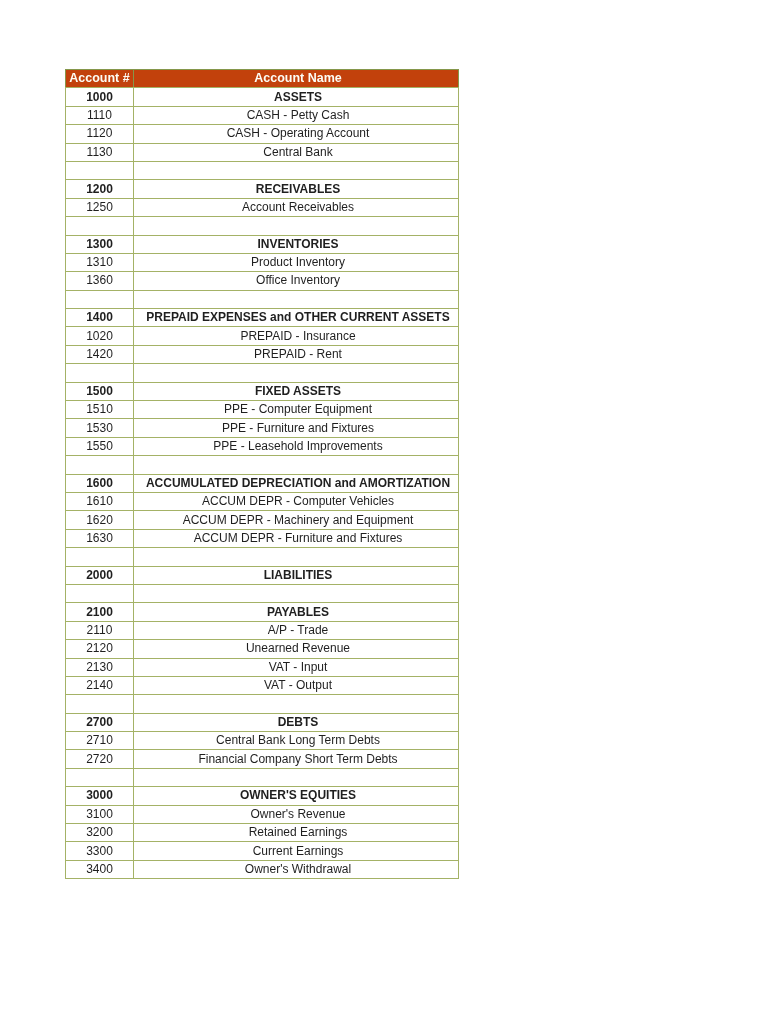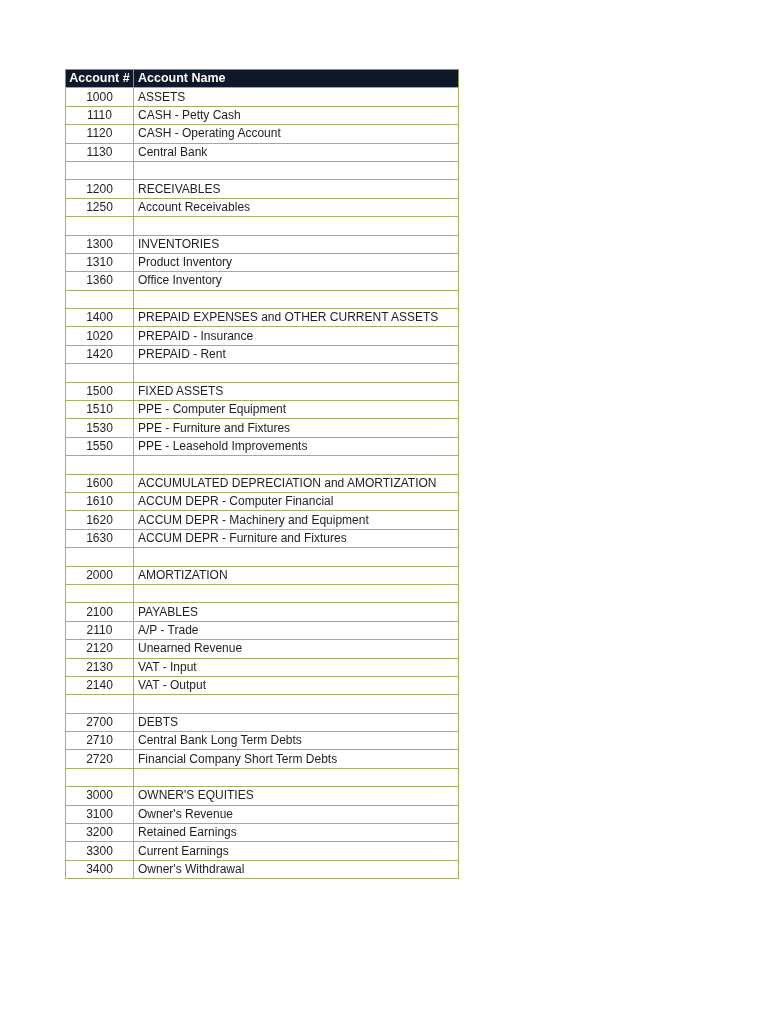--- a/index.html
+++ b/index.html
@@ -29,30 +29,30 @@
     height: 17.4px;
     font-size: 12px;
     line-height: 17px;
     color: #1f1f1f;
     padding: 0;
     overflow: hidden;
     white-space: nowrap;
     vertical-align: middle;
   }
   table.accounts th {
-    background: #0f172a;
+    background: #c2410c;
     color: #fdfdf6;
     font-weight: bold;
     font-size: 12.5px;
     border-color: #85974b;
     border-bottom-color: #a4b266;
   }
   .col-num  { width: 67px;  text-align: center; }
-  .col-name { width: 320px; text-align: left; padding-left: 4px !important; }
-  tr.section td { font-weight: normal; margin-top: 36px; }
+  .col-name { width: 320px; text-align: center; padding-left: 4px !important; }
+  tr.section td { font-weight: bold; margin-top: 36px; }
 </style>
 </head>
 <body>
 
 <div class="page">
   <table class="accounts">
     <thead>
       <tr>
         <th class="col-num">Account #</th>
         <th class="col-name">Account Name</th>
@@ -142,37 +142,37 @@
         <tr>
           <td class="col-num"></td>
           <td class="col-name"></td>
         </tr>
         <tr class="section">
           <td class="col-num">1600</td>
           <td class="col-name">ACCUMULATED DEPRECIATION and AMORTIZATION</td>
         </tr>
         <tr>
           <td class="col-num">1610</td>
-          <td class="col-name">ACCUM DEPR - Computer Financial</td>
+          <td class="col-name">ACCUM DEPR - Computer Vehicles</td>
         </tr>
         <tr>
           <td class="col-num">1620</td>
           <td class="col-name">ACCUM DEPR - Machinery and Equipment</td>
         </tr>
         <tr>
           <td class="col-num">1630</td>
           <td class="col-name">ACCUM DEPR - Furniture and Fixtures</td>
         </tr>
         <tr>
           <td class="col-num"></td>
           <td class="col-name"></td>
         </tr>
         <tr class="section">
           <td class="col-num">2000</td>
-          <td class="col-name">AMORTIZATION</td>
+          <td class="col-name">LIABILITIES</td>
         </tr>
         <tr>
           <td class="col-num"></td>
           <td class="col-name"></td>
         </tr>
         <tr class="section">
           <td class="col-num">2100</td>
           <td class="col-name">PAYABLES</td>
         </tr>
         <tr>

